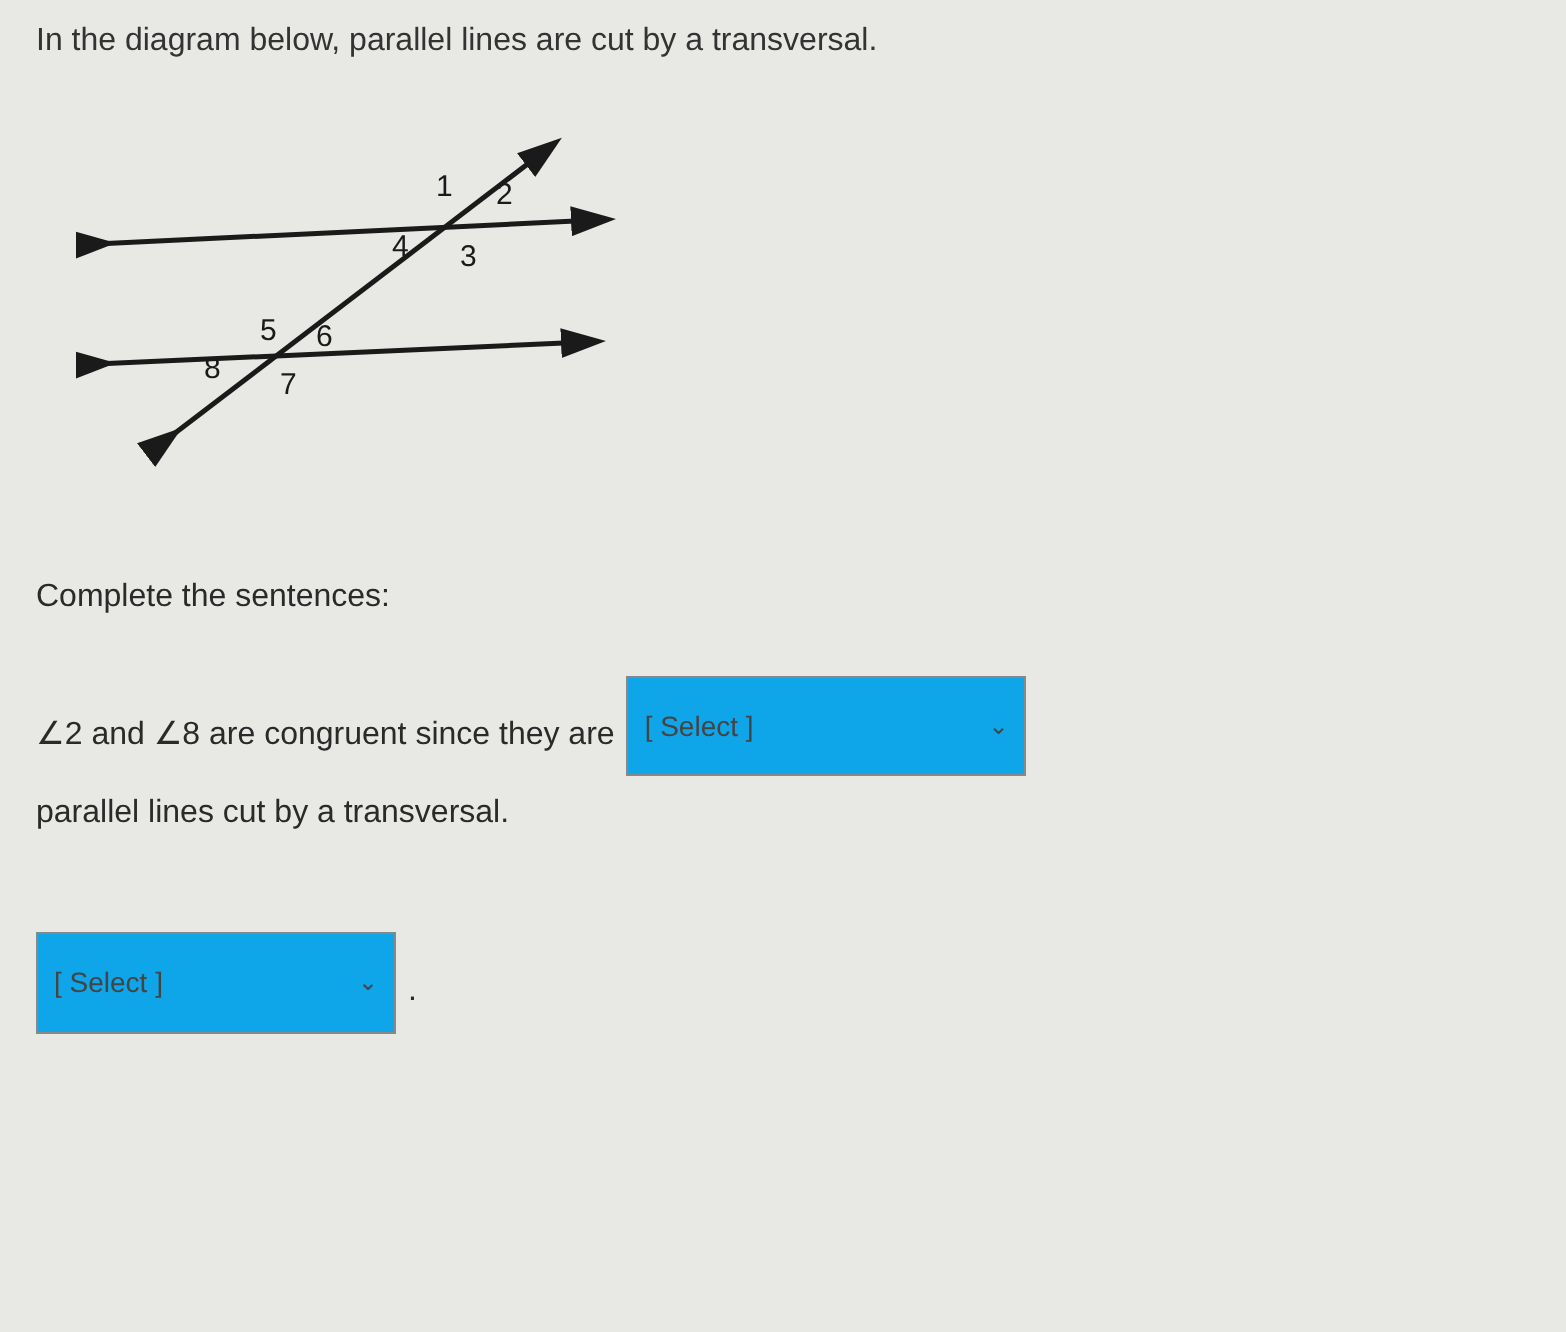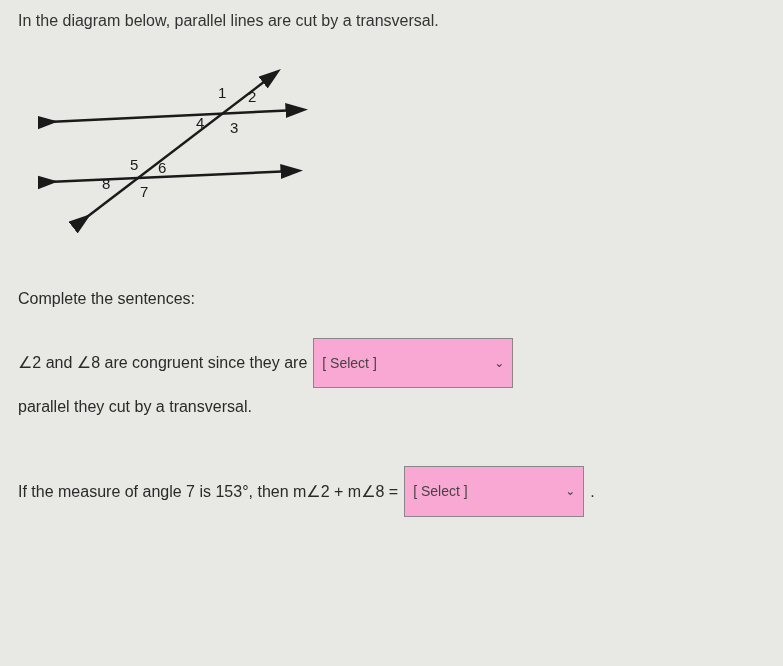--- a/index.html
+++ b/index.html
@@ -27,36 +27,36 @@
       font-size: 16px;
       color: #2a2a2a;
       margin-top: 50px;
       margin-bottom: 30px;
     }
     .sentence-row {
       font-size: 16px;
       color: #2a2a2a;
       line-height: 2.6;
       display: flex;
-      align-items: center;
+      align-items: flex-end;
       flex-wrap: wrap;
       gap: 6px;
       margin-bottom: 10px;
     }
     .sentence-continue {
       font-size: 16px;
       color: #2a2a2a;
       margin-bottom: 50px;
     }
     .select-box {
       display: inline-flex;
       align-items: center;
       justify-content: space-between;
       border: 1px solid #888;
-      background: #f9a8d4;
+      background: #0ea5e9;
       padding: 6px 8px;
       min-width: 200px;
       font-size: 14px;
       color: #444;
       cursor: pointer;
     }
     .select-box.small { min-width: 180px; }
     .chevron {
       font-size: 12px;
       color: #444;
@@ -97,24 +97,23 @@
 
 <div class="complete-heading">Complete the sentences:</div>
 
 <div class="sentence-row">
   <span>∠2 and ∠8 are congruent since they are</span>
   <span class="select-box">
     <span>[ Select ]</span>
     <span class="chevron">⌄</span>
   </span>
 </div>
-<div class="sentence-continue">parallel they cut by a transversal.</div>
+<div class="sentence-continue">parallel lines cut by a transversal.</div>
 
 <div class="sentence-row">
-  <span>If the measure of angle 7 is 153°, then m∠2 + m∠8 =</span>
   <span class="select-box small">
     <span>[ Select ]</span>
     <span class="chevron">⌄</span>
   </span>
   <span>.</span>
 </div>
 
 <div class="spacer-bottom"></div>
 
 </body></html>

